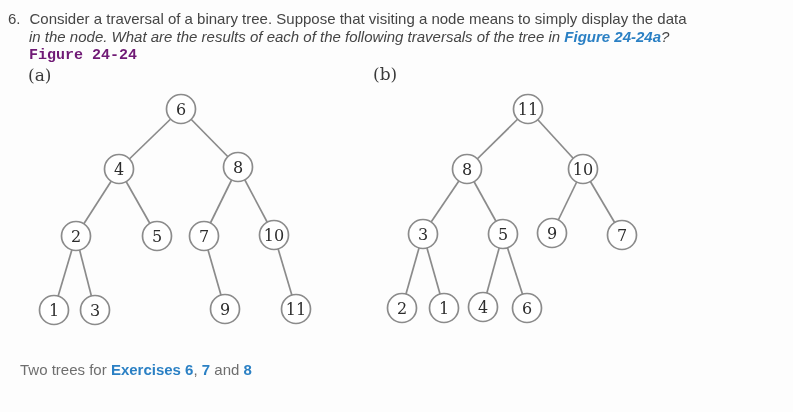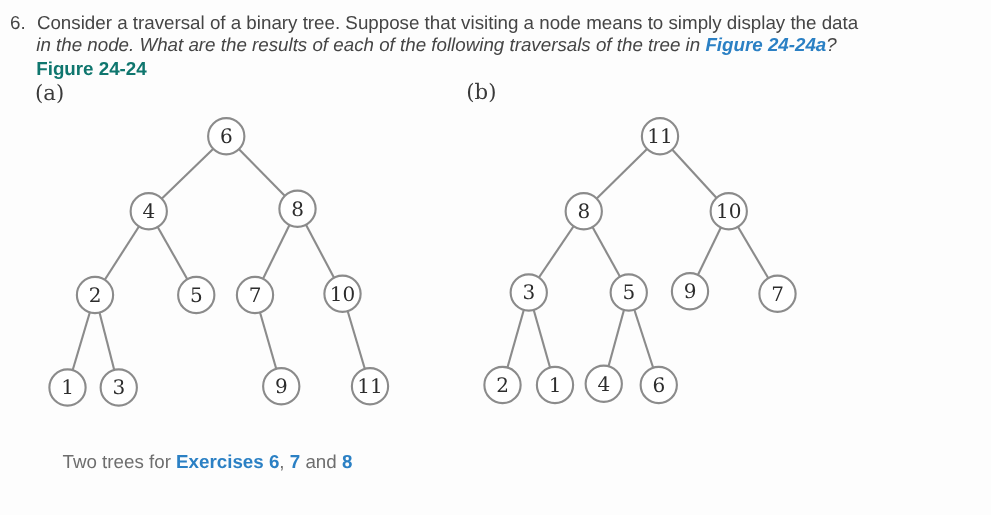--- a/index.html
+++ b/index.html
@@ -18,21 +18,21 @@
   .qline {
     position: absolute;
     font-size: 15px;
     line-height: 20px;
     color: #454545;
     white-space: nowrap;
   }
   #q-line1 { left: 8px; top: 9px; }
   #q-num { display: inline-block; margin-right: 9px; }
   #q-line2 { left: 29px; top: 27px; font-style: italic; }
-  #q-line3 { left: 29px; top: 46px; font-weight: bold; color: #0f766e; }
+  #q-line3 { left: 29px; top: 46px; font-weight: bold; color: #701a75; font-family: Liberation Mono, monospace; }
   .blue-link {
     color: #2b80c4;
     font-weight: bold;
   }
   .panel-label {
     position: absolute;
     font-family: "DejaVu Serif", "Liberation Serif", serif;
     font-size: 17px;
     color: #3a3a3a;
   }
@@ -43,21 +43,20 @@
     left: 0;
     top: 0;
   }
   #caption {
     position: absolute;
     left: 20px;
     top: 361px;
     font-size: 15px;
     color: #6e6e6e;
     white-space: nowrap;
-    margin-left: 30px;
   }
 </style>
 </head>
 <body>
 
 <div id="page">
 
   <svg id="trees-svg" width="793" height="345" viewBox="0 0 793 345">
       <g>
         <line x1="181" y1="109" x2="119" y2="169" stroke="#8b8b8b" stroke-width="1.7"></line>

